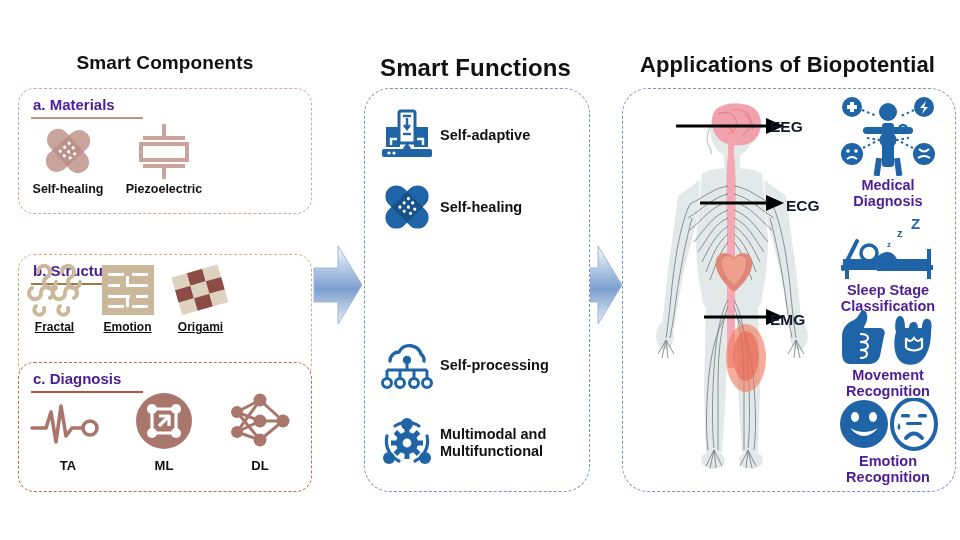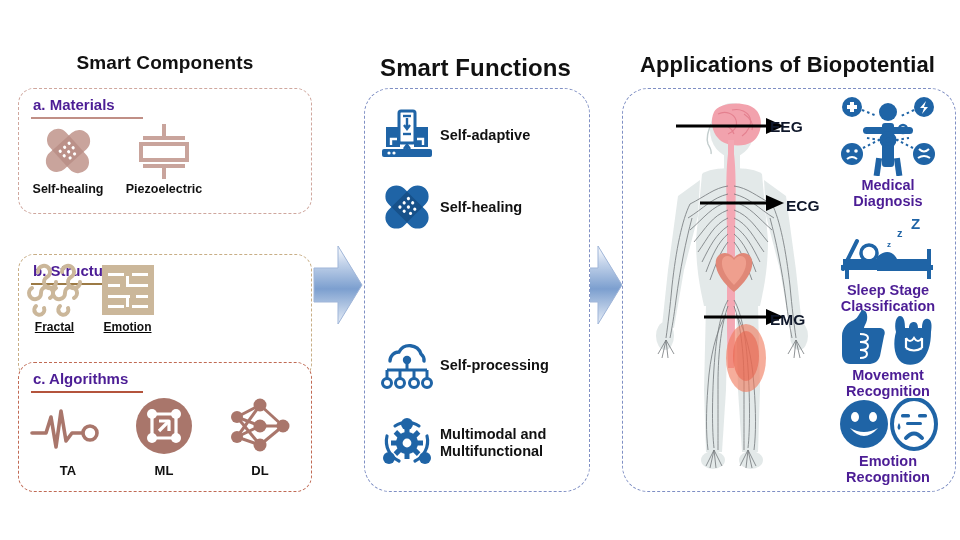--- a/index.html
+++ b/index.html
@@ -55,21 +55,21 @@
   #row-materials .cell{width:96px;}
   #row-materials .glyph{height:62px;}
 
   
   #row-structures{left:18px;top:242px;width:292px;height:92px;align-items:flex-end;text-decoration:underline;}
   #row-structures .cell{width:73px;}
   #row-structures .glyph{height:60px;}
   #row-structures .cap{font-size:12px;}
 
   
-  #row-algorithms{left:20px;top:378px;width:288px;height:100px;align-items:flex-end;}
+  #row-algorithms{left:20px;top:378px;width:288px;height:100px;align-items:center;}
   #row-algorithms .cell{width:96px;}
   #row-algorithms .glyph{height:68px;}
   #row-algorithms .cap{font-size:13px;margin-top:6px;}
 
   
   .flow-arrow{position:absolute;}
   #arrow-1{left:312px;top:240px;width:52px;height:90px;}
   #arrow-2{left:572px;top:240px;width:52px;height:90px;}
 
   
@@ -204,25 +204,45 @@
             <rect x="9" y="43" width="16" height="3"></rect>
               <rect x="33" y="43" width="16" height="3"></rect>
             <rect x="27" y="14" width="3" height="10"></rect>
               <rect x="27" y="33" width="3" height="12"></rect>
           </g>
         </svg>
       </div>
       <div class="cap">Emotion</div>
     </div>
 
+    <div class="cell">
+      <div class="glyph">
+        <svg width="62" height="56" viewBox="0 0 62 56">
+          <g transform="rotate(-16 31 28)">
+            <g>
+              <rect x="6" y="8" width="16" height="13" fill="#ddd2bf"></rect>
+              <rect x="22" y="8" width="16" height="13" fill="#8d4b46"></rect>
+              <rect x="38" y="8" width="16" height="13" fill="#ddd2bf"></rect>
+              <rect x="6" y="21" width="16" height="13" fill="#8d4b46"></rect>
+              <rect x="22" y="21" width="16" height="13" fill="#ddd2bf"></rect>
+              <rect x="38" y="21" width="16" height="13" fill="#8d4b46"></rect>
+              <rect x="6" y="34" width="16" height="13" fill="#ddd2bf"></rect>
+              <rect x="22" y="34" width="16" height="13" fill="#8d4b46"></rect>
+              <rect x="38" y="34" width="16" height="13" fill="#ddd2bf"></rect>
+            </g>
+          </g>
+        </svg>
+      </div>
+      <div class="cap">Origami</div>
+    </div>
 
   </div>
 
   <div class="dashed-box" id="panel-algorithms" style="border-color: rgb(192, 106, 84);">
-    <div class="box-label">c. Algorithms</div>
+    <div class="box-label">c. Diagnosis</div>
     <div class="box-rule" id="rule-algorithms" style="background: rgb(180, 84, 60);"></div>
   </div>
 
   <div class="cellrow" id="row-algorithms">
     <div class="cell">
       <div class="glyph">
         <svg width="76" height="56" viewBox="0 0 76 56">
           <polyline points="2,32 16,32 21,16 26,46 31,10 36,40 42,32 52,32" fill="none" stroke="#a9766b" stroke-width="3.6" stroke-linejoin="round" stroke-linecap="round"></polyline>
           <circle cx="60" cy="32" r="7" fill="none" stroke="#a9766b" stroke-width="3.6"></circle>
         </svg>

